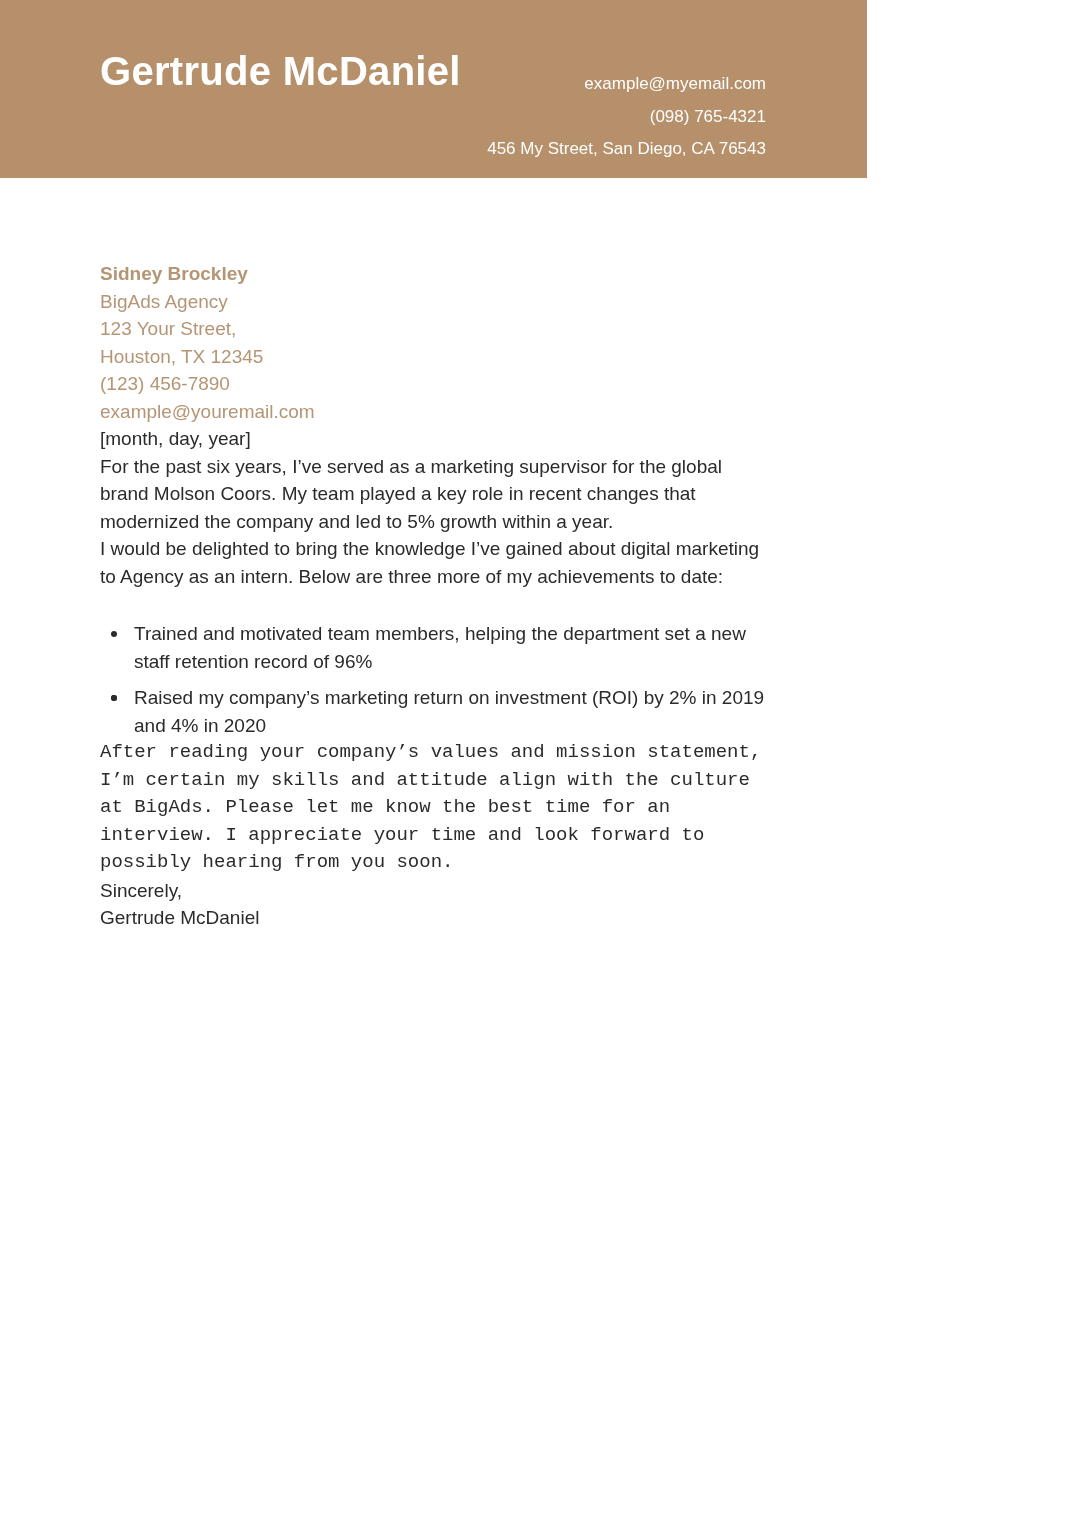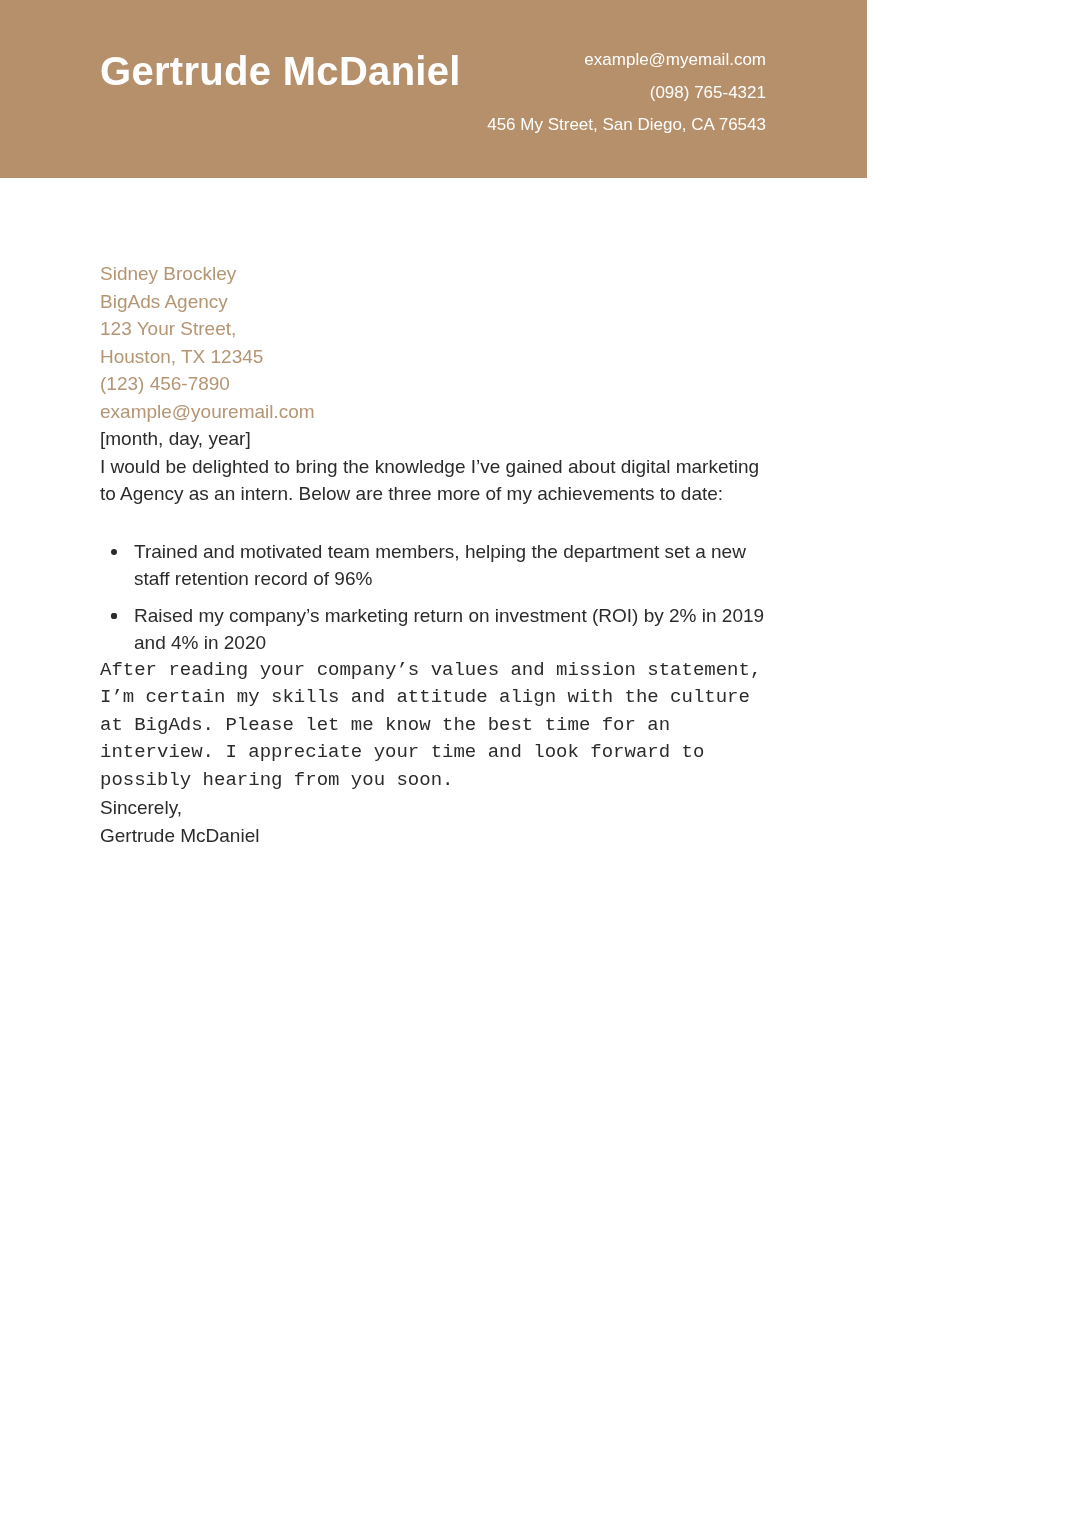--- a/index.html
+++ b/index.html
@@ -32,33 +32,34 @@
     line-height: 46px;
     letter-spacing: 0.3px;
     margin-top: 4px;
   }
   .header-contact {
     text-align: right;
     color: #ffffff;
     font-size: 17px;
     line-height: 32.5px;
     font-weight: 400;
+    margin-top: 24px;
   }
   .content {
     padding: 0 100px;
     font-size: 19px;
     line-height: 27.5px;
   }
   .recipient {
     margin-top: 82px;
     color: #b49574;
     font-size: 19px;
     line-height: 27.5px;
   }
-  .recipient-name { font-weight: normal; }
+  .recipient-name { font-weight: bold; }
   .content p { margin: 0; }
   .date-line   { margin-top: 44px; }
   .salutation  { margin-top: 26px; }
   .para        { margin-top: 26px; }
   .bullet-list {
     margin: 30px 0 0 0;
     padding: 0 0 0 34px;
     list-style: none;
   }
   .bullet-item {
@@ -102,20 +103,21 @@
       <div>123 Your Street,</div>
       <div>Houston, TX 12345</div>
       <div>(123) 456-7890</div>
       <div>example@youremail.com</div>
     </section>
 
     <p class="date-line">[month, day, year]</p>
 
 
 
+    <p class="para">For the past six years, I’ve served as a marketing supervisor for the global brand Molson Coors. My team played a key role in recent changes that modernized the company and led to 5% growth within a year.</p>
 
     <p class="para">I would be delighted to bring the knowledge I’ve gained about digital marketing to Agency as an intern. Below are three more of my achievements to date:</p>
 
     <ul class="bullet-list">
       <li class="bullet-item">
         <span class="bullet-dot"></span>
         <span>Trained and motivated team members, helping the department set a new staff retention record of 96%</span>
       </li>
       <li class="bullet-item">
         <span class="bullet-dot"></span>

